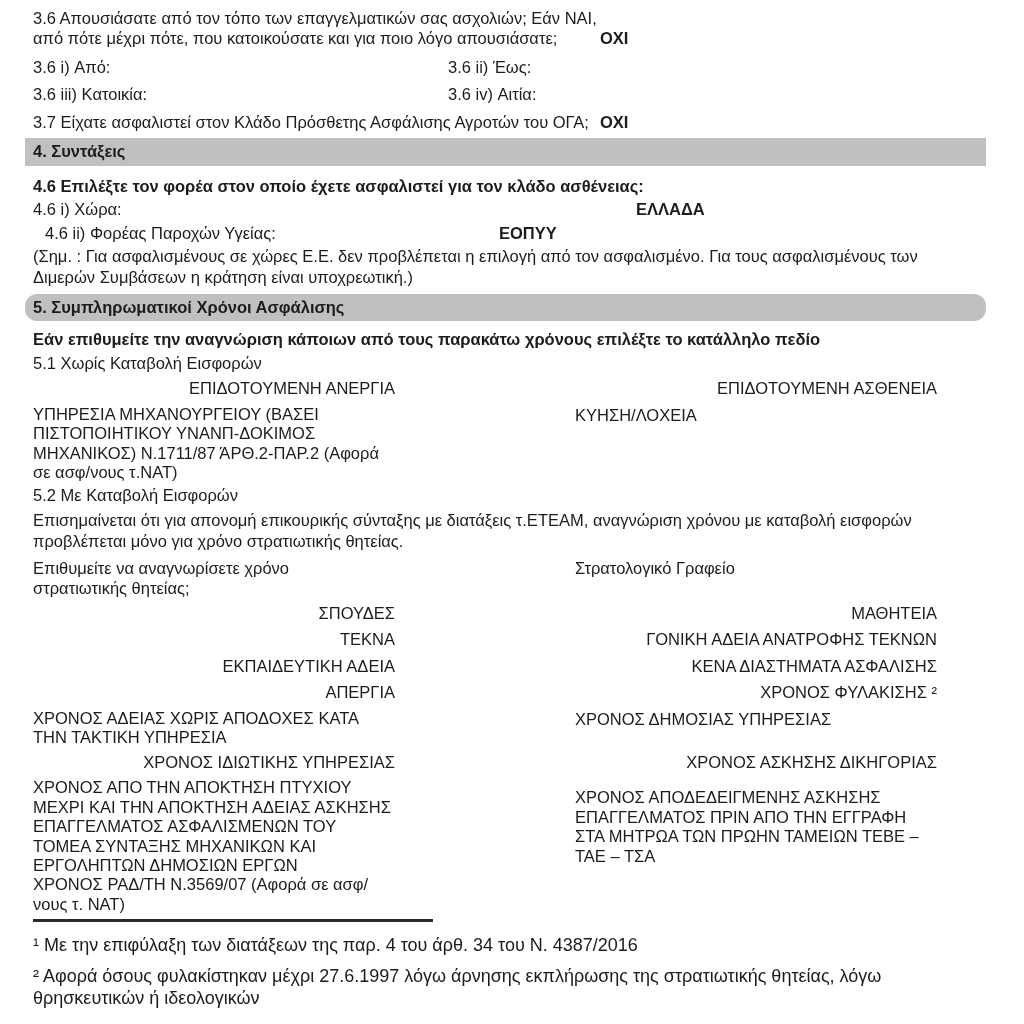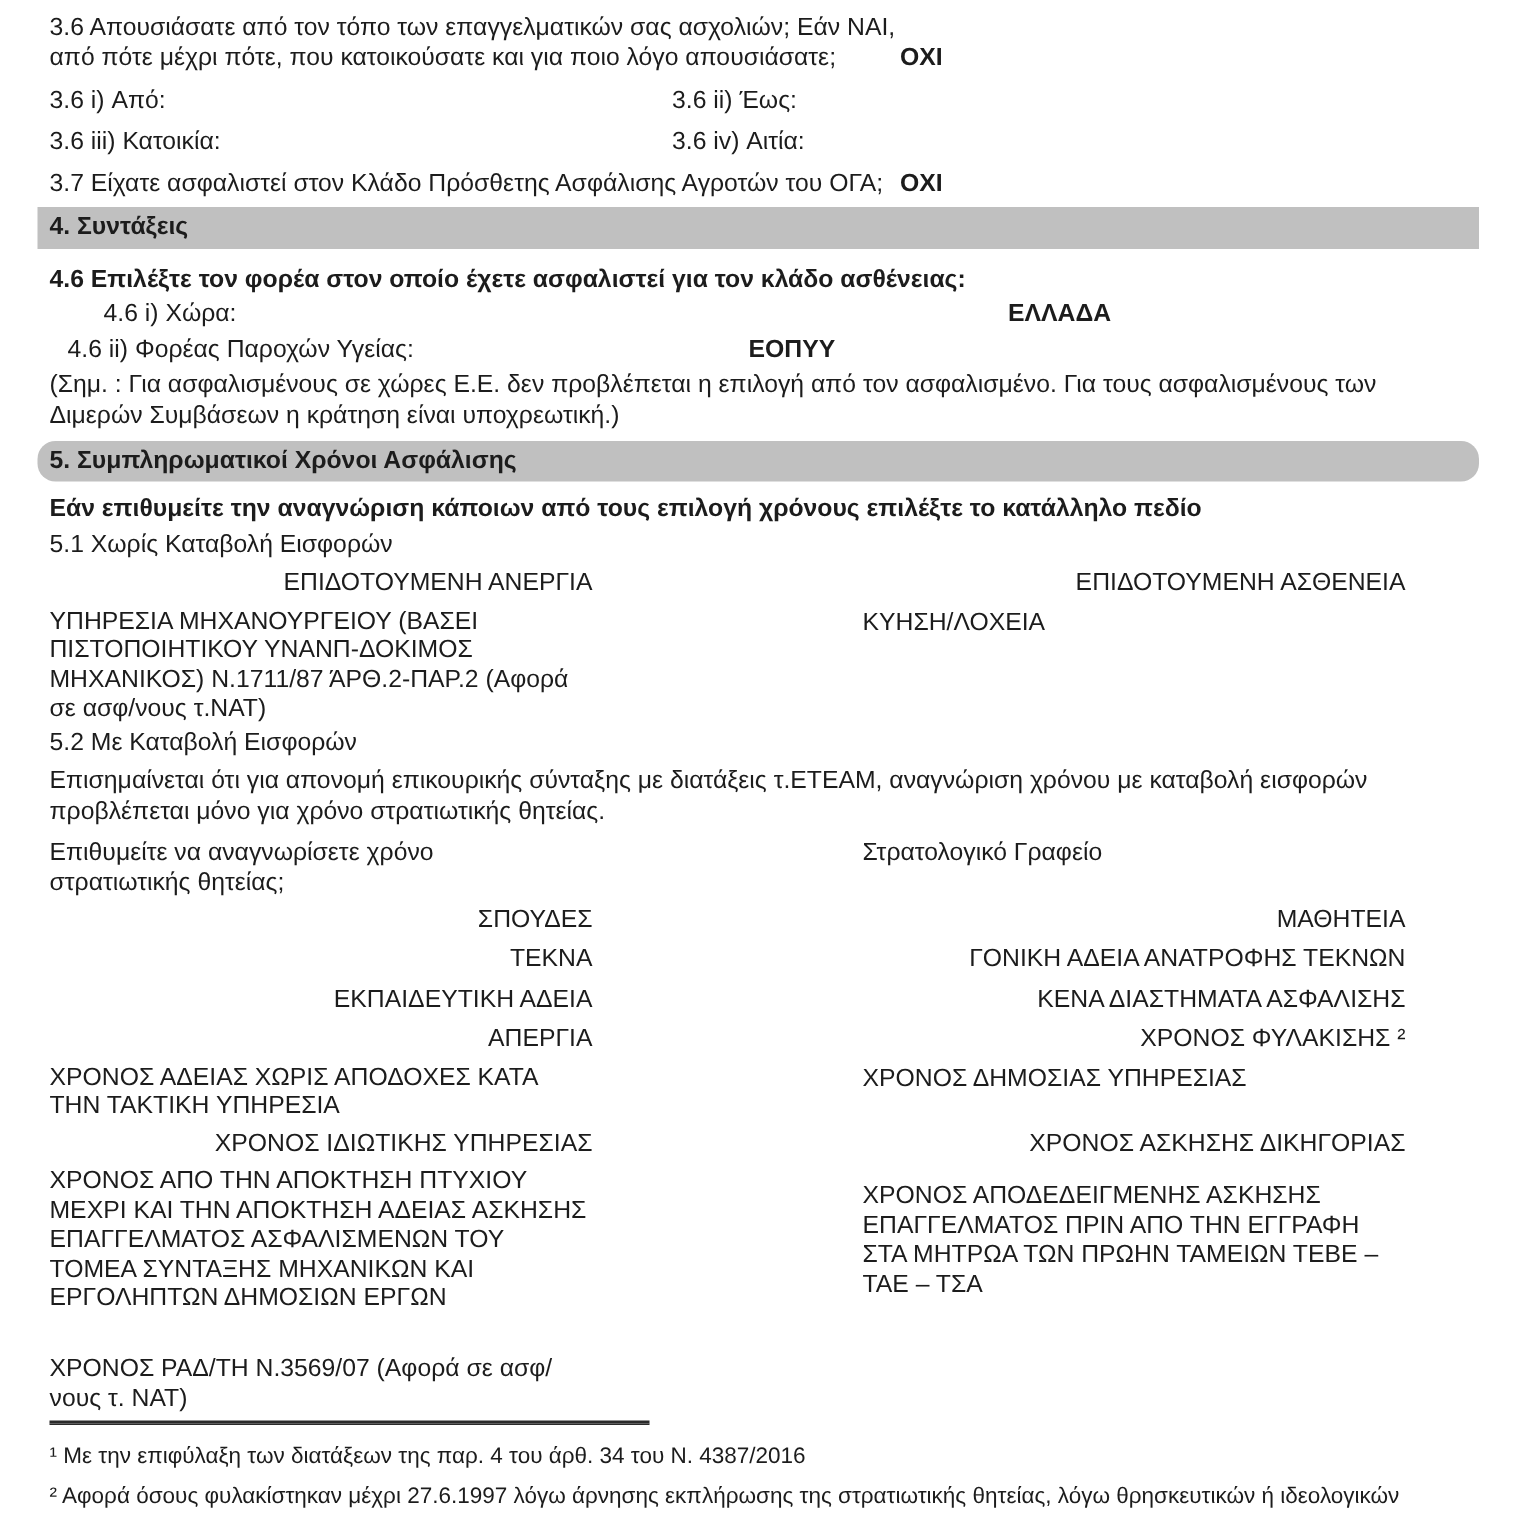--- a/index.html
+++ b/index.html
@@ -17,38 +17,38 @@
   .mb3 { margin-bottom:3px;font-weight:bold; }
   .bar {
     background:#c0c0c0;
     font-weight:700;
     padding:3px 8px 4px;
     margin:6px 0 10px;
   }
   .row { display:grid; padding-left:8px; margin-bottom:5px; }
   .cols-ans    { grid-template-columns:567px 1fr; margin-bottom:8px; }
   .cols-sub    { grid-template-columns:415px 1fr; margin-bottom:7px; }
-  .cols-country{ grid-template-columns:603px 1fr; margin-bottom:3px;margin-left:36px; }
+  .cols-country{ grid-template-columns:603px 1fr; margin-bottom:3px; }
   .cols-health { grid-template-columns:454px 1fr; margin-bottom:3px;margin-left:12px; }
   .cols-opt    { grid-template-columns:542px 1fr; }
   .ans { font-weight:700; align-self:end; }
   .qlabel { max-width:575px; }
   .wrapL { max-width:362px; }
   .wrapR { max-width:362px; }
   .milL  { max-width:290px; }
   .tight { line-height:1.18; }
   .pt10 { padding-top:10px; }
   .optrow { margin-bottom:6px;text-align:right; }
   .sep {
     width:400px; height:3px;
     margin:4px 0 12px 8px;
     border-top:2px solid #2a2a2a;
     border-bottom:1px solid #2a2a2a;
   }
-  .fn { padding-left:8px; margin-bottom:8px; font-size:15px; }
+  .fn { padding-left:8px; margin-bottom:8px; font-size:18px; }
 </style>
 </head>
 <body>
 
 <div class="page">
 
   <div class="row cols-ans">
     <div class="qlabel">3.6 Απουσιάσατε από τον τόπο των επαγγελματικών σας ασχολιών; Εάν ΝΑΙ, από πότε μέχρι πότε, που κατοικούσατε και για ποιο λόγο απουσιάσατε;</div>
     <div class="ans">ΟΧΙ</div>
   </div>
@@ -79,21 +79,21 @@
 
   <div class="row cols-health">
     <div>4.6 ii) Φορέας Παροχών Υγείας:</div>
     <div class="ans">ΕΟΠΥΥ</div>
   </div>
 
   <p class="para">(Σημ. : Για ασφαλισμένους σε χώρες Ε.Ε. δεν προβλέπεται η επιλογή από τον ασφαλισμένο. Για τους ασφαλισμένους των Διμερών Συμβάσεων η κράτηση είναι υποχρεωτική.)</p>
 
   <div class="bar" style="margin-top:4px; margin-bottom:8px;border-radius:12px;">5. Συμπληρωματικοί Χρόνοι Ασφάλισης</div>
 
-  <div class="ind mb3">Εάν επιθυμείτε την αναγνώριση κάποιων από τους επιλογή χρόνους επιλέξτε το κατάλληλο πεδίο</div>
+  <div class="ind mb3">Εάν επιθυμείτε την αναγνώριση κάποιων από τους παρακάτω χρόνους επιλέξτε το κατάλληλο πεδίο</div>
   <div class="ind mb5">5.1 Χωρίς Καταβολή Εισφορών</div>
 
   <div class="row cols-opt optrow">
     <div class="wrapL">ΕΠΙΔΟΤΟΥΜΕΝΗ ΑΝΕΡΓΙΑ</div>
     <div class="wrapR">ΕΠΙΔΟΤΟΥΜΕΝΗ ΑΣΘΕΝΕΙΑ</div>
   </div>
   <div class="row cols-opt" style="margin-bottom:2px;">
     <div class="wrapL tight">ΥΠΗΡΕΣΙΑ ΜΗΧΑΝΟΥΡΓΕΙΟΥ (ΒΑΣΕΙ ΠΙΣΤΟΠΟΙΗΤΙΚΟΥ ΥΝΑΝΠ-ΔΟΚΙΜΟΣ ΜΗΧΑΝΙΚΟΣ) Ν.1711/87 ΆΡΘ.2-ΠΑΡ.2 (Αφορά σε ασφ/νους τ.ΝΑΤ)</div>
     <div class="wrapR">ΚΥΗΣΗ/ΛΟΧΕΙΑ</div>
   </div>
@@ -128,21 +128,21 @@
     <div class="wrapR">ΧΡΟΝΟΣ ΔΗΜΟΣΙΑΣ ΥΠΗΡΕΣΙΑΣ</div>
   </div>
   <div class="row cols-opt optrow">
     <div class="wrapL">ΧΡΟΝΟΣ ΙΔΙΩΤΙΚΗΣ ΥΠΗΡΕΣΙΑΣ</div>
     <div class="wrapR">ΧΡΟΝΟΣ ΑΣΚΗΣΗΣ ΔΙΚΗΓΟΡΙΑΣ</div>
   </div>
   <div class="row cols-opt" style="margin-bottom:0;">
     <div class="wrapL tight">ΧΡΟΝΟΣ ΑΠΟ ΤΗΝ ΑΠΟΚΤΗΣΗ ΠΤΥΧΙΟΥ ΜΕΧΡΙ ΚΑΙ ΤΗΝ ΑΠΟΚΤΗΣΗ ΑΔΕΙΑΣ ΑΣΚΗΣΗΣ ΕΠΑΓΓΕΛΜΑΤΟΣ ΑΣΦΑΛΙΣΜΕΝΩΝ ΤΟΥ ΤΟΜΕΑ ΣΥΝΤΑΞΗΣ ΜΗΧΑΝΙΚΩΝ ΚΑΙ ΕΡΓΟΛΗΠΤΩΝ ΔΗΜΟΣΙΩΝ ΕΡΓΩΝ</div>
     <div class="wrapR tight pt10">ΧΡΟΝΟΣ ΑΠΟΔΕΔΕΙΓΜΕΝΗΣ ΑΣΚΗΣΗΣ ΕΠΑΓΓΕΛΜΑΤΟΣ ΠΡΙΝ ΑΠΟ ΤΗΝ ΕΓΓΡΑΦΗ ΣΤΑ ΜΗΤΡΩΑ ΤΩΝ ΠΡΩΗΝ ΤΑΜΕΙΩΝ ΤΕΒΕ – ΤΑΕ – ΤΣΑ</div>
   </div>
-  <div class="row cols-opt" style="margin-bottom:5px;margin-top:28px;">
+  <div class="row cols-opt" style="margin-bottom:5px;">
     <div class="wrapL tight">ΧΡΟΝΟΣ ΡΑΔ/ΤΗ Ν.3569/07 (Αφορά σε ασφ/νους τ. ΝΑΤ)</div>
     <div class="wrapR"></div>
   </div>
 
   <div class="sep"></div>
 
   <div class="fn">¹ Με την επιφύλαξη των διατάξεων της παρ. 4 του άρθ. 34 του Ν. 4387/2016</div>
   <div class="fn">² Αφορά όσους φυλακίστηκαν μέχρι 27.6.1997 λόγω άρνησης εκπλήρωσης της στρατιωτικής θητείας, λόγω θρησκευτικών ή ιδεολογικών</div>
 
 </div>

